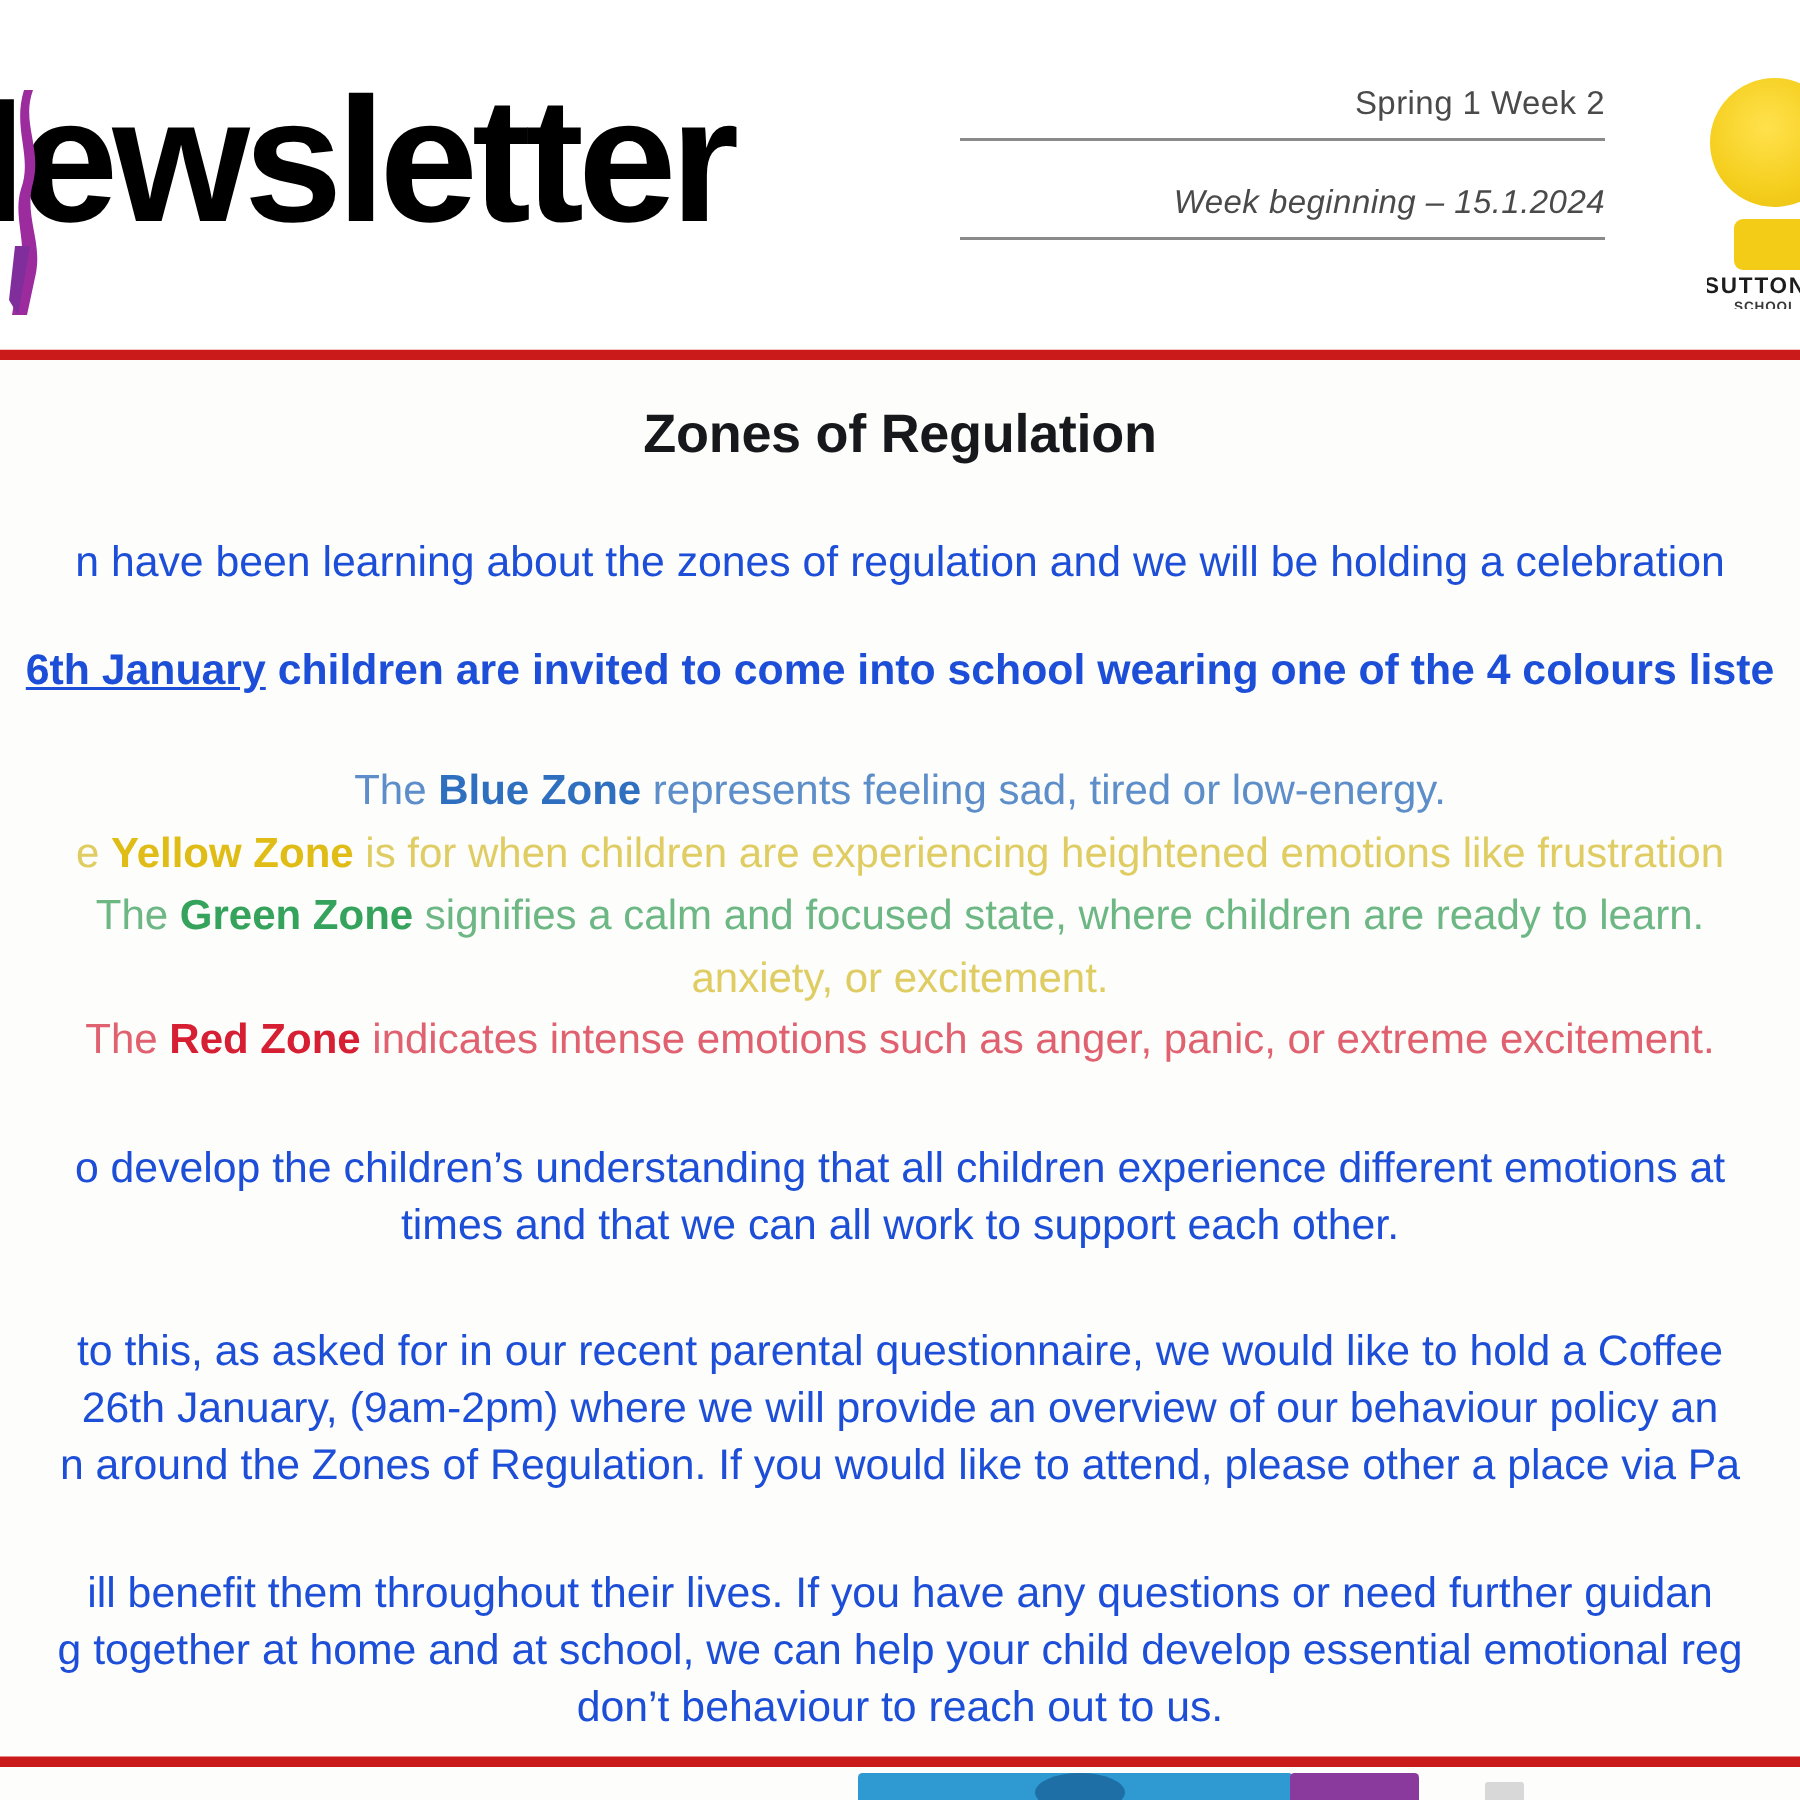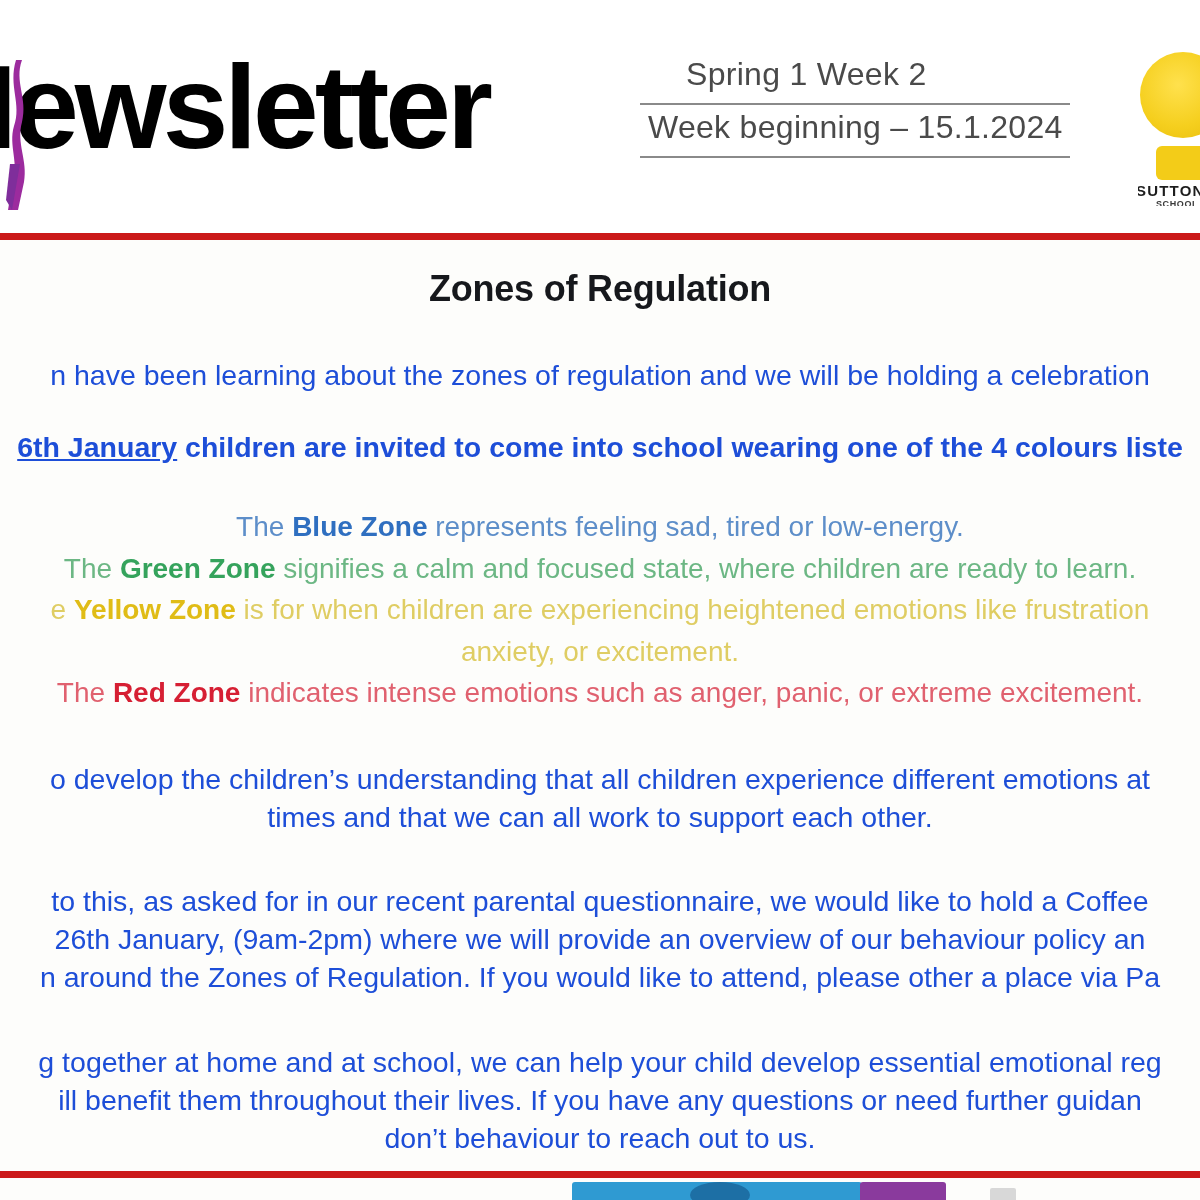--- a/index.html
+++ b/index.html
@@ -54,30 +54,32 @@
     pointer-events: none;
   }
 
   .datebox {
     position: absolute;
     left: 640px;
     top: 52px;
     width: 430px;
   }
   .date-line {
-    font-size: 32px;
+    font-size: 22px;
     color: #4a4a4a;
     font-family: "Liberation Sans", sans-serif;
     padding: 4px 0 10px 46px;
     letter-spacing: 0.3px;
     white-space: nowrap;
+    text-align: right;
   }
   .date-line.second {
     padding-left: 8px;
-    padding-top: 4px;
+    padding-top: 28px;
+    font-style: italic;
   }
   .date-rule {
     height: 2px;
     background: #8a8a8a;
     width: 100%;
   }
 
   .logo-badge {
     position: absolute;
     right: -34px;
@@ -279,43 +281,43 @@
 
     <div class="para">n have been learning about the zones of regulation and we will be holding a celebration</div>
 
     <div class="spacer-md"></div>
 
     <div class="para bold"><span class="u">6th  January</span><span> children are invited to come into school wearing one of the 4 colours liste</span></div>
 
     <div class="zones">
       <div class="zone-line zone-blue"><span>The </span><span class="zname">Blue Zone</span><span> represents feeling sad, tired or low-energy.</span></div>
 
+      <div class="zone-line zone-yellow"><span>e </span><span class="zname">Yellow Zone</span><span> is for when children are experiencing heightened emotions like frustration</span></div>
+
       <div class="zone-line zone-green"><span>The </span><span class="zname">Green Zone</span><span> signifies a calm and focused state, where children are ready to learn.</span></div>
-
-      <div class="zone-line zone-yellow"><span>e </span><span class="zname">Yellow Zone</span><span> is for when children are experiencing heightened emotions like frustration</span></div>
       <div class="zone-line zone-yellow">anxiety, or excitement.</div>
 
       <div class="zone-line zone-red"><span>The </span><span class="zname">Red Zone</span><span> indicates intense emotions such as anger, panic, or extreme excitement.</span></div>
     </div>
 
     <div class="spacer-lg"></div>
 
     <div class="para">o develop the children’s understanding that all children experience different emotions at</div>
     <div class="para">times and that we can all work to support each other.</div>
 
     <div class="spacer-lg"></div>
 
     <div class="para">to this, as asked for in our recent parental questionnaire, we would like to hold a Coffee</div>
     <div class="para">26th January, (9am-2pm) where we will provide an overview of our behaviour policy an</div>
     <div class="para">n around the Zones of Regulation.  If you would like to attend, please other a place via Pa</div>
 
     <div class="spacer-lg"></div>
 
+    <div class="para">ill benefit them throughout their lives. If you have any questions or need further guidan</div>
     <div class="para">g together at home and at school, we can help your child develop essential emotional reg</div>
-    <div class="para">ill benefit them throughout their lives. If you have any questions or need further guidan</div>
     <div class="para">don’t behaviour to reach out to us.</div>
   </div>
 
   <div class="rule-red bottom"></div>
 
   <div class="footer-logos">
     <div class="flogo-cyan"></div>
     <div class="flogo-cyan2"></div>
     <div class="flogo-purple"></div>
     <div class="flogo-gray"></div>

